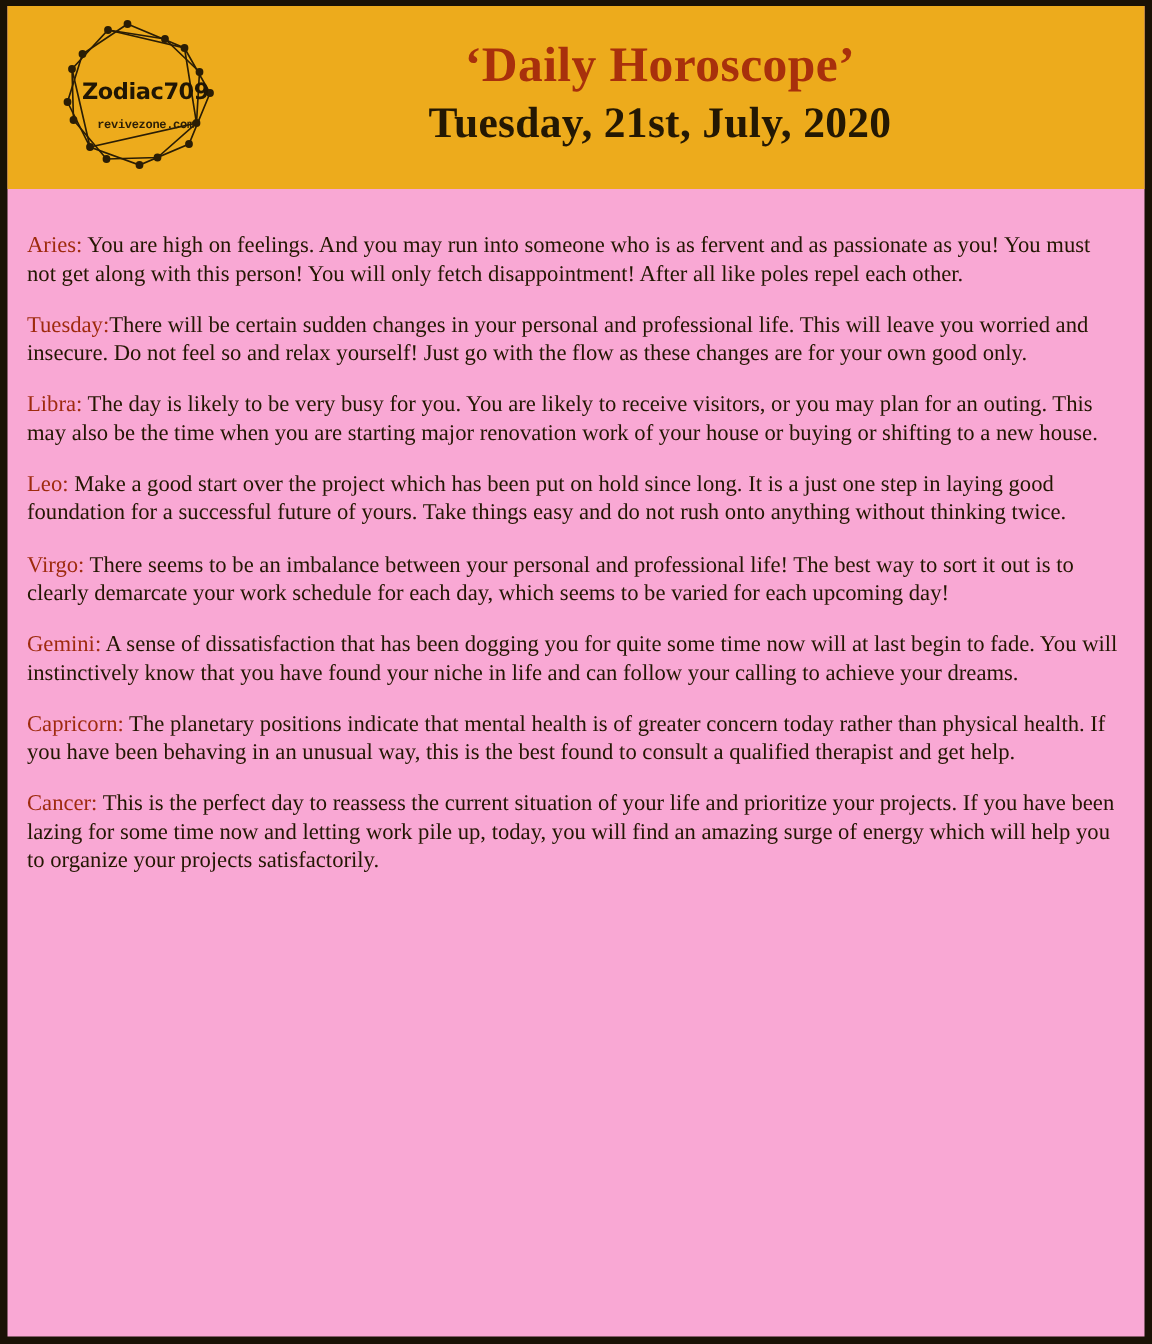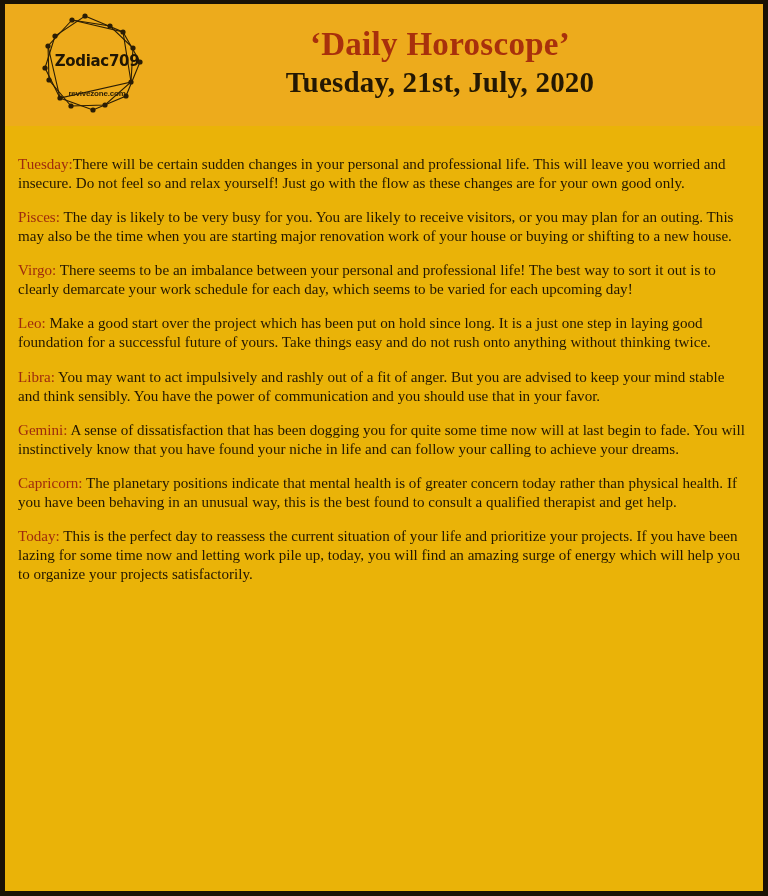--- a/index.html
+++ b/index.html
@@ -11,21 +11,21 @@
     width: 768px;
     height: 896px;
     overflow: hidden;
     font-family: "Liberation Serif", "DejaVu Serif", serif;
   }
   .poster {
     position: relative;
     box-sizing: border-box;
     width: 768px;
     height: 896px;
-    background: #eab308;
+    background: #f9a8d4;
     border-left: 5px solid #1a1205;
     border-right: 5px solid #1a1205;
     border-top: 4px solid #1a1205;
     border-bottom: 5px solid #1a1205;
     padding: 0;
   }
 
   
   .header {
     position: relative;
@@ -56,27 +56,27 @@
   }
   .logo-name {
     font-family: "DejaVu Sans", sans-serif;
     font-weight: bold;
     font-size: 15px;
     color: #201604;
     letter-spacing: -0.3px;
     line-height: 1.05;
   }
   .logo-site {
-    font-family: Liberation Sans, sans-serif;
+    font-family: Liberation Mono, monospace;
     font-weight: bold;
     font-size: 8px;
     color: #2b1e06;
     letter-spacing: -0.2px;
     line-height: 1.2;
-    margin-top: 19px;
+    margin-top: 9px;
   }
   .header-titles {
     flex: 1;
     text-align: center;
     padding-right: 50px;
     margin-top: -4px;
   }
   .main-title {
     font-family: "Liberation Serif", "DejaVu Serif", serif;
     font-size: 33px;
@@ -159,51 +159,51 @@
 
     <div class="header-titles">
       <div class="main-title">‘Daily Horoscope’</div>
       <div class="date-line">Tuesday, 21st, July, 2020</div>
     </div>
 
   </div>
 
   <div class="entries">
 
+    <p class="entry">
+      <span class="sign">Aries:</span><span class="text"> You are high on feelings. And you may run into someone who is as fervent and as passionate as you! You must not get along with this person! You will only fetch disappointment! After all like poles repel each other.</span>
+    </p>
 
     <p class="entry">
       <span class="sign">Tuesday:</span><span class="text">There will be certain sudden changes in your personal and professional life. This will leave you worried and insecure. Do not feel so and relax yourself! Just go with the flow as these changes are for your own good only.</span>
     </p>
 
 
     <p class="entry">
-      <span class="sign">Pisces:</span><span class="text"> The day is likely to be very busy for you. You are likely to receive visitors, or you may plan for an outing. This may also be the time when you are starting major renovation work of your house or buying or shifting to a new house.</span>
+      <span class="sign">Libra:</span><span class="text"> The day is likely to be very busy for you. You are likely to receive visitors, or you may plan for an outing. This may also be the time when you are starting major renovation work of your house or buying or shifting to a new house.</span>
+    </p>
+
+    <p class="entry">
+      <span class="sign">Leo:</span><span class="text"> Make a good start over the project which has been put on hold since long. It is a just one step in laying good foundation for a successful future of yours. Take things easy and do not rush onto anything without thinking twice.</span>
     </p>
 
     <p class="entry">
       <span class="sign">Virgo:</span><span class="text"> There seems to be an imbalance between your personal and professional life! The best way to sort it out is to clearly demarcate your work schedule for each day, which seems to be varied for each upcoming day!</span>
     </p>
 
-    <p class="entry">
-      <span class="sign">Leo:</span><span class="text"> Make a good start over the project which has been put on hold since long. It is a just one step in laying good foundation for a successful future of yours. Take things easy and do not rush onto anything without thinking twice.</span>
-    </p>
-
-    <p class="entry">
-      <span class="sign">Libra:</span><span class="text"> You may want to act impulsively and rashly out of a fit of anger. But you are advised to keep your mind stable and think sensibly. You have the power of communication and you should use that in your favor.</span>
-    </p>
 
     <p class="entry">
       <span class="sign">Gemini:</span><span class="text"> A sense of dissatisfaction that has been dogging you for quite some time now will at last begin to fade. You will instinctively know that you have found your niche in life and can follow your calling to achieve your dreams.</span>
     </p>
 
 
     <p class="entry">
       <span class="sign">Capricorn:</span><span class="text"> The planetary positions indicate that mental health is of greater concern today rather than physical health. If you have been behaving in an unusual way, this is the best found to consult a qualified therapist and get help.</span>
     </p>
 
 
     <p class="entry">
-      <span class="sign">Today:</span><span class="text"> This is the perfect day to reassess the current situation of your life and prioritize your projects. If you have been lazing for some time now and letting work pile up, today, you will find an amazing surge of energy which will help you to organize your projects satisfactorily.</span>
+      <span class="sign">Cancer:</span><span class="text"> This is the perfect day to reassess the current situation of your life and prioritize your projects. If you have been lazing for some time now and letting work pile up, today, you will find an amazing surge of energy which will help you to organize your projects satisfactorily.</span>
     </p>
 
   </div>
 
 </div>
 
 </body></html>

